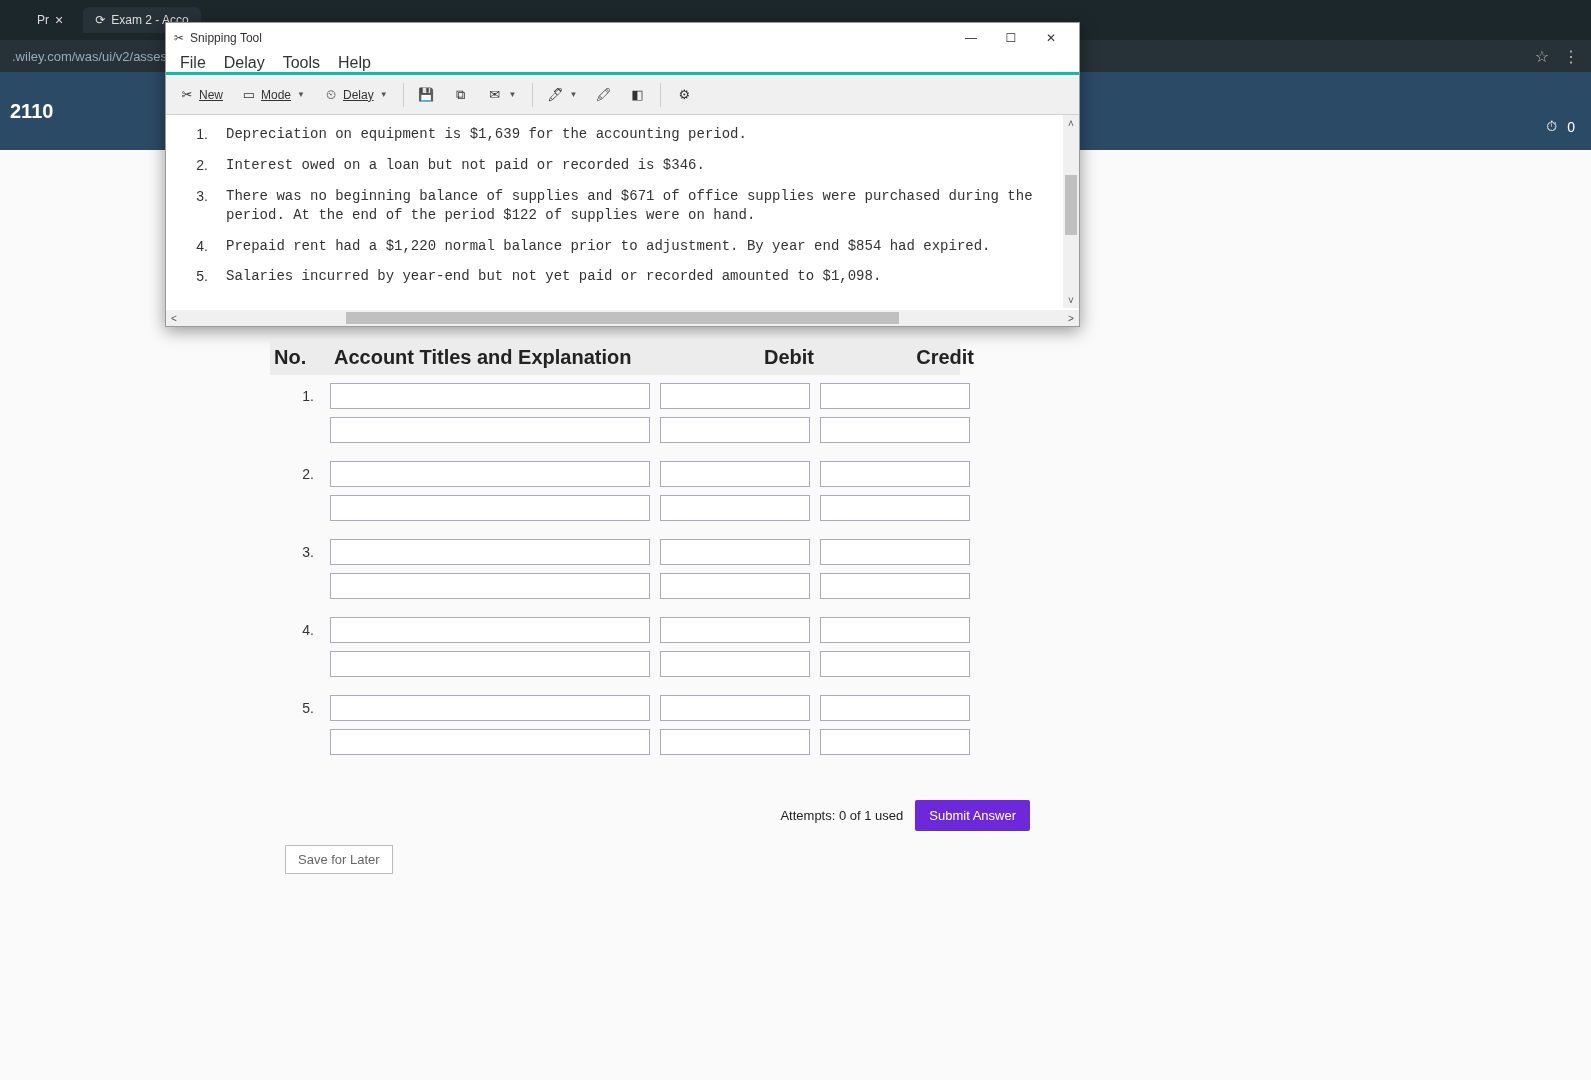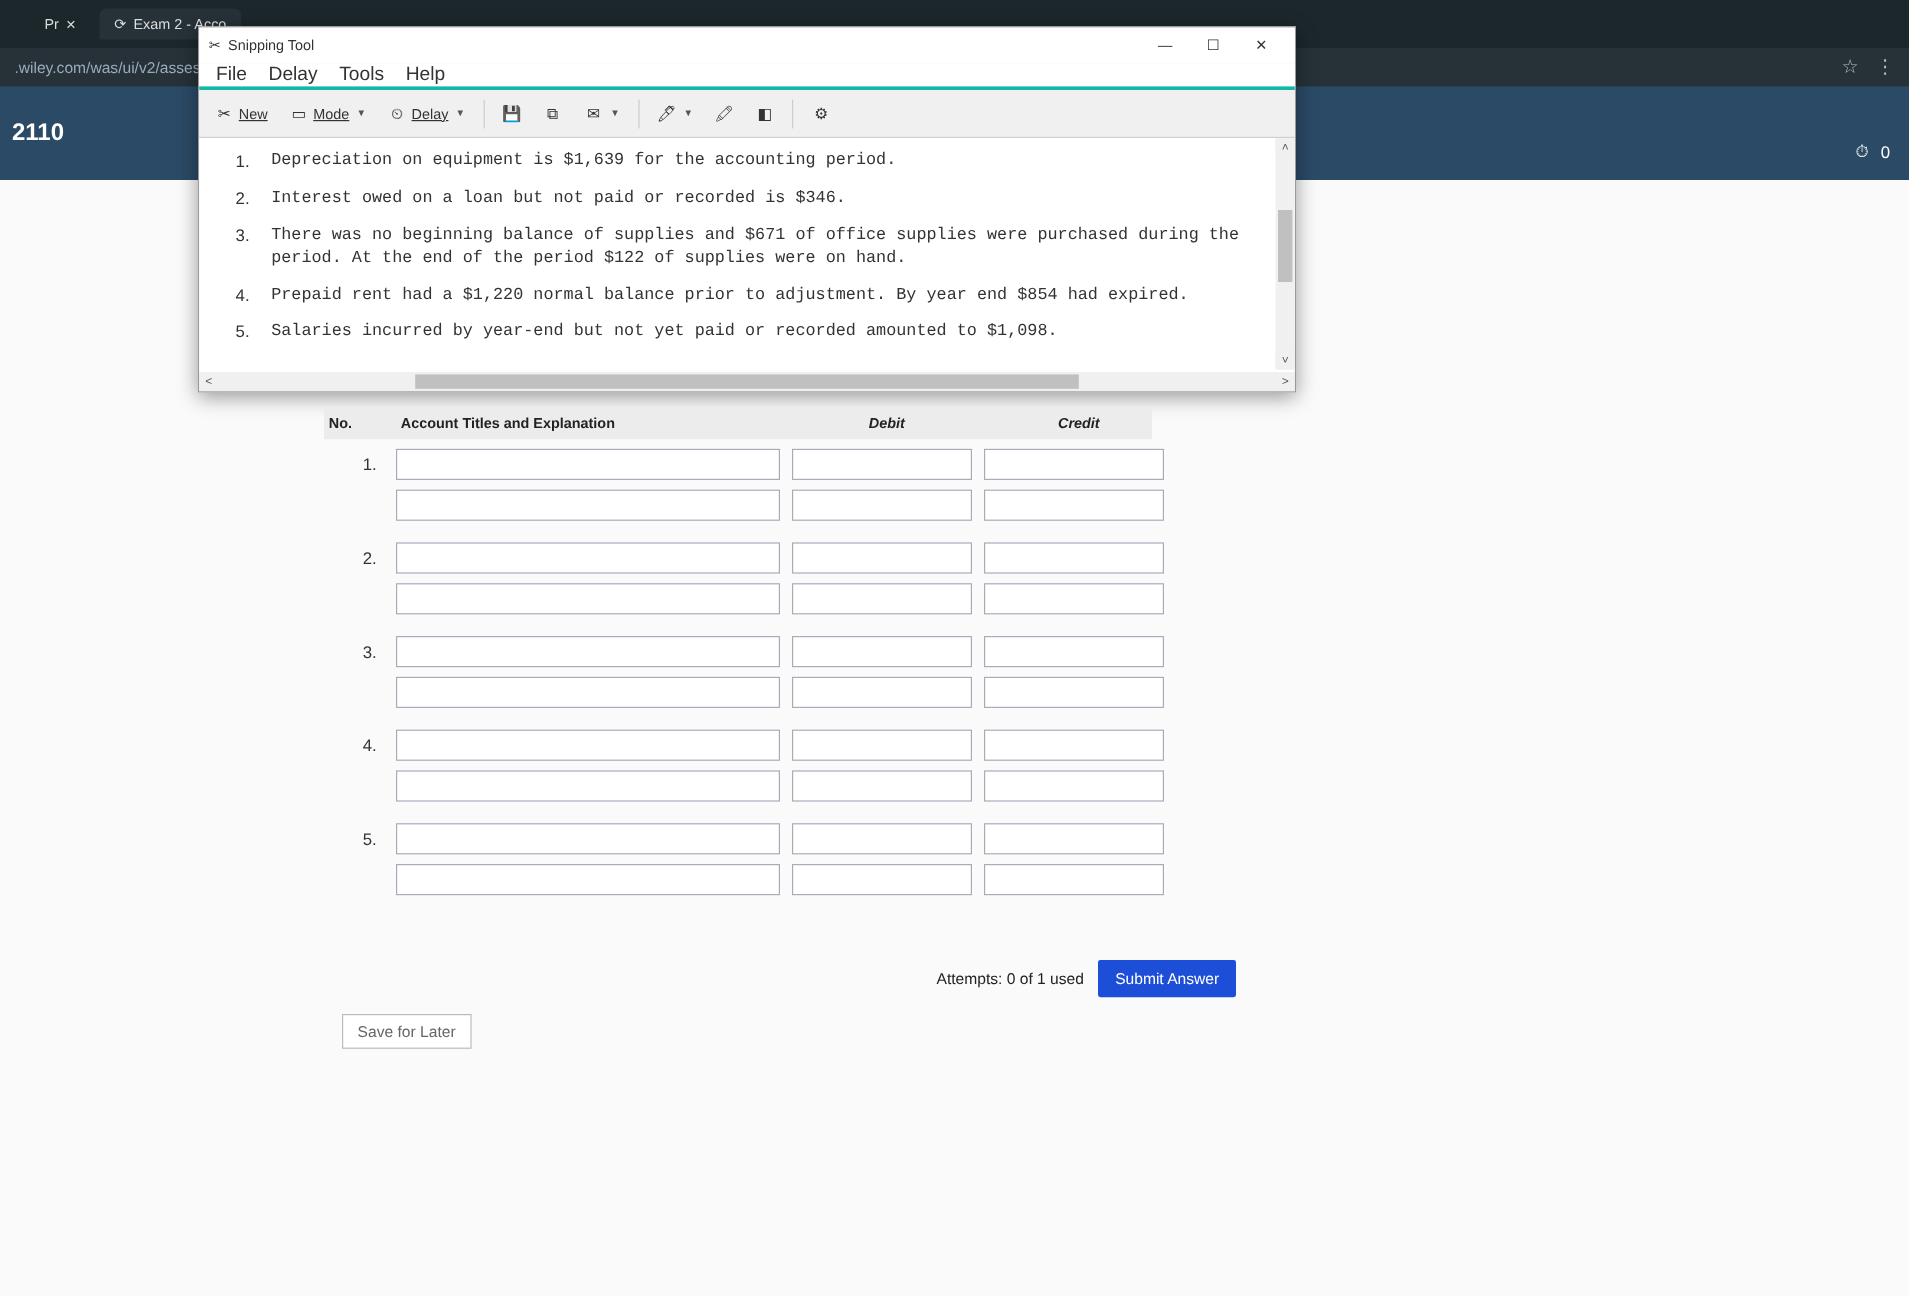--- a/index.html
+++ b/index.html
@@ -210,24 +210,24 @@
     left: 270px;
     width: 690px;
   }
   .jhdr {
     display: grid;
     grid-template-columns: 50px 320px 150px 150px;
     gap: 10px;
     padding: 6px 4px;
     background: #ececec;
     font-weight: bold;
-    font-size: 12px;
+    font-size: 20px;
     color: #222;
   }
-  .jhdr .c-debit, .jhdr .c-credit { text-align: center; font-style: italic; }
+  .jhdr .c-debit, .jhdr .c-credit { text-align: right; }
   .jrows { margin-top: 8px; }
   .jgroup { margin-bottom: 18px; }
   .jrow {
     display: grid;
     grid-template-columns: 50px 320px 150px 150px;
     gap: 10px;
     align-items: center;
     margin-bottom: 8px;
   }
   .jrow .num { text-align: right; font-size: 14px; color: #333; padding-right: 6px; }
@@ -248,21 +248,21 @@
     width: 760px;
     display: flex;
     align-items: center;
     justify-content: flex-end;
     gap: 12px;
     font-size: 13px;
     color: #333;
   }
   .attempts { color: #222; font-weight: 500; }
   .btn-submit {
-    background: #1d4ed8;
+    background: #6d28d9;
     color: #fff;
     border: none;
     padding: 8px 14px;
     font-size: 13px;
     cursor: pointer;
     border-radius: 2px;
   }
   .btn-save {
     position: absolute;
     top: 845px;

